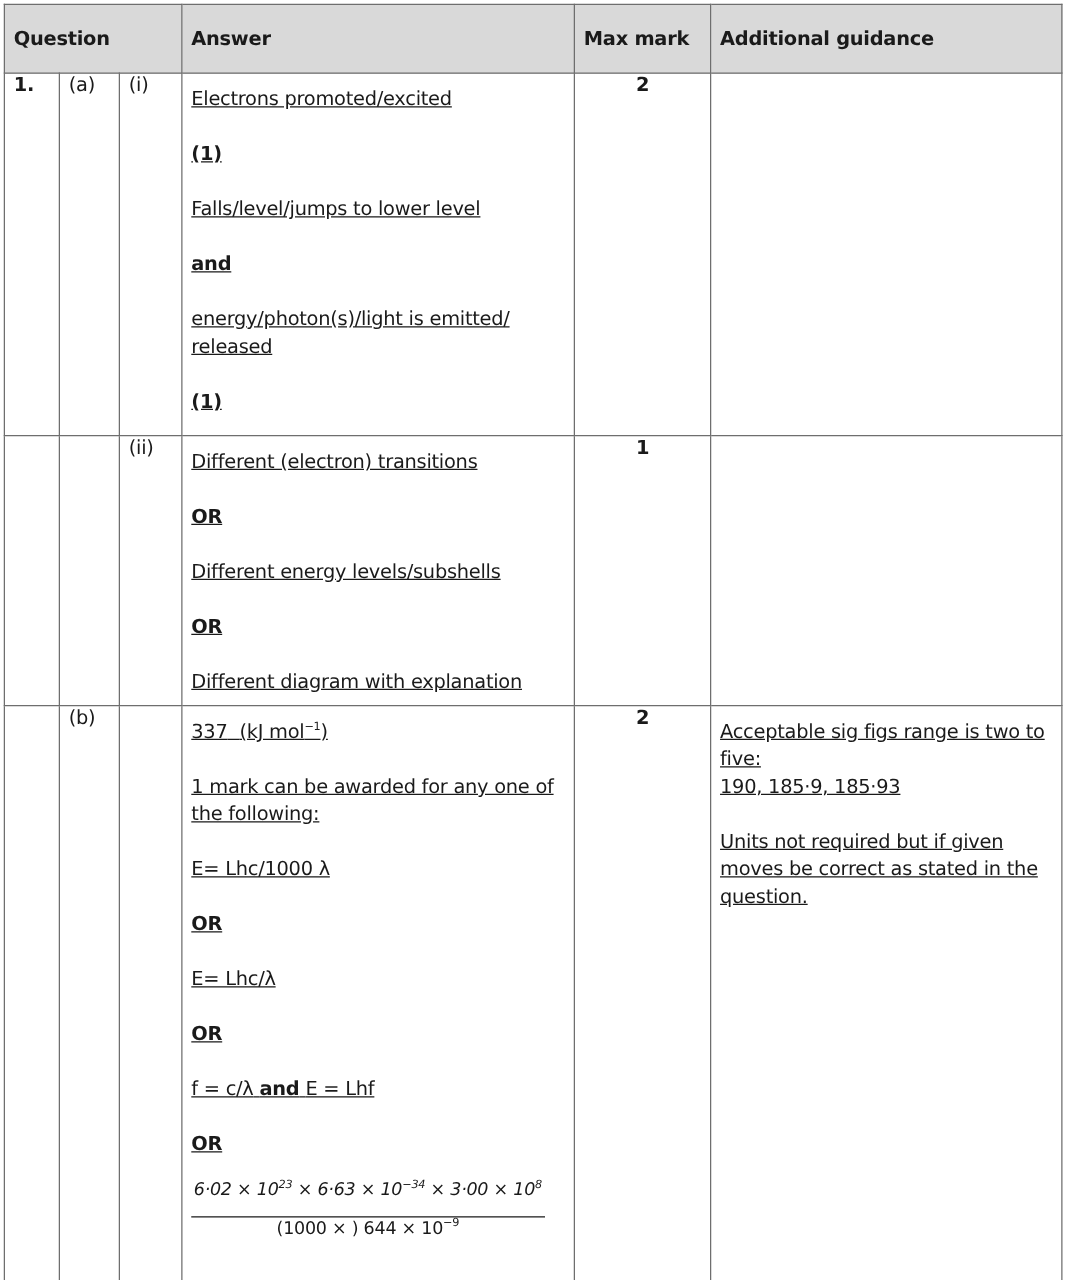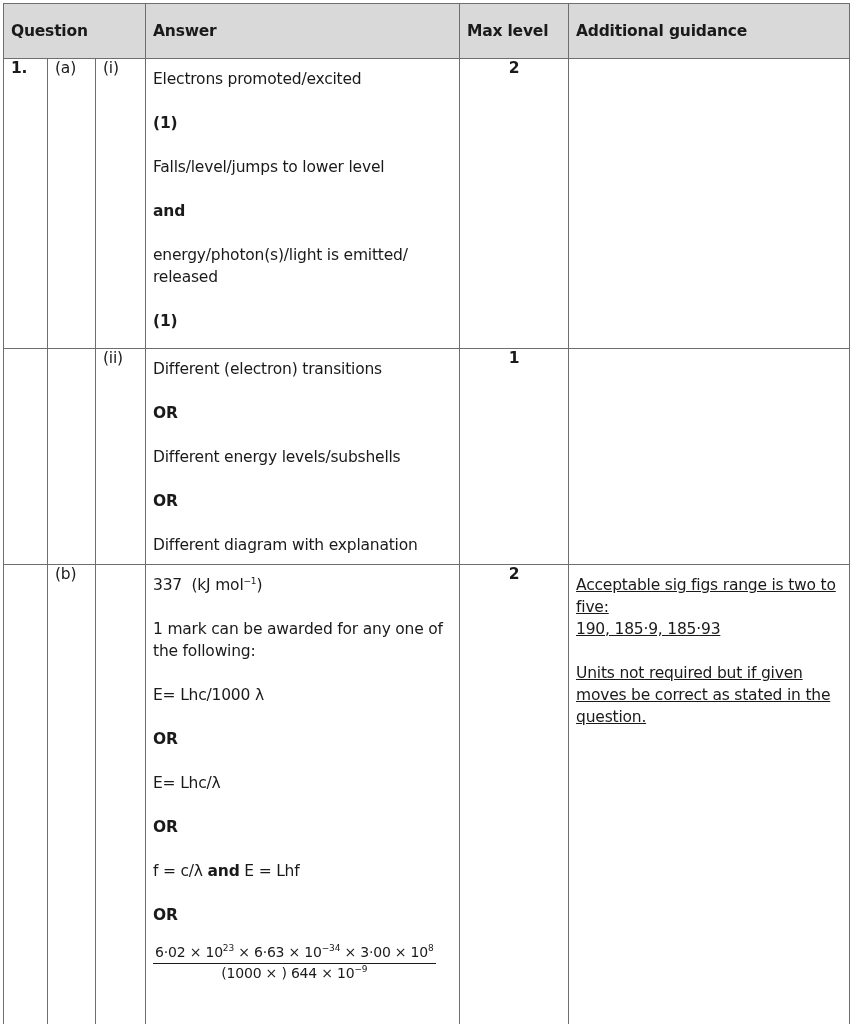--- a/index.html
+++ b/index.html
@@ -7,28 +7,28 @@
       font-family: "DejaVu Sans", "Liberation Sans", sans-serif; color: #1a1a1a; }
     table.ms { position: absolute; left: 3px; top: 3px; border-collapse: collapse;
       table-layout: fixed; width: 846px; font-size: 15.5px; letter-spacing: -0.2px; }
     table.ms td, table.ms th { border: 1.5px solid #6e6e6e; vertical-align: top; padding: 0 7px; margin-left: 25px; }
     table.ms th { background: #d9d9d9; font-weight: bold; text-align: left; height: 54px;
       vertical-align: middle; padding-top: 0; }
     th.mm { text-align: center; }
     td.num { text-align: center; font-weight: bold; padding-top: 9px; }
     td.q { font-weight: bold; padding-top: 9px; }
     td.lbl { padding-top: 9px; }
-    .ans p { margin: 0; line-height: 22px; }
+    .ans p { margin: 0; line-height: 22px; text-decoration: underline; }
     .ans .gap { height: 22px; }
     .ans .b { font-weight: bold; }
     .cell-pad { padding-top: 9px !important; padding-bottom: 8px !important; }
     .guide p { margin: 0; line-height: 22px; text-decoration: underline; }
     sup { font-size: 9px; vertical-align: 6px; line-height: 0; }
     .frac { display: inline-block; text-align: center; margin-top: 6px; font-size: 14px; }
-    .frac .num-line { display: block; border-bottom: 1.5px solid #1a1a1a; padding: 0 2px 3px; }
+    .frac .num-line { display: block; border-bottom: 1.5px solid #1a1a1a; padding: 0 2px 13px; font-style: italic; }
     .frac .den-line { display: block; padding-top: 1px; text-align: center; }
     tr.r1 td { height: 272px; }
     tr.r2 td { height: 190px; }
     tr.r3 td { height: 462px; }
   </style>
 </head>
 <body>
 
 <table class="ms">
   <colgroup>
@@ -36,21 +36,21 @@
     <col style="width:48px">
     <col style="width:50px">
     <col style="width:314px">
     <col style="width:109px">
     <col style="width:281px">
   </colgroup>
   <thead>
     <tr>
       <th colspan="3">Question</th>
       <th>Answer</th>
-      <th class="mm">Max level</th>
+      <th class="mm">Max mark</th>
       <th>Additional guidance</th>
     </tr>
   </thead>
   <tbody>
     <tr class="r1">
       <td class="q">1.</td>
       <td class="lbl">(a)</td>
       <td class="lbl">(i)</td>
       <td class="ans cell-pad">
         <p>Electrons promoted/excited</p>

